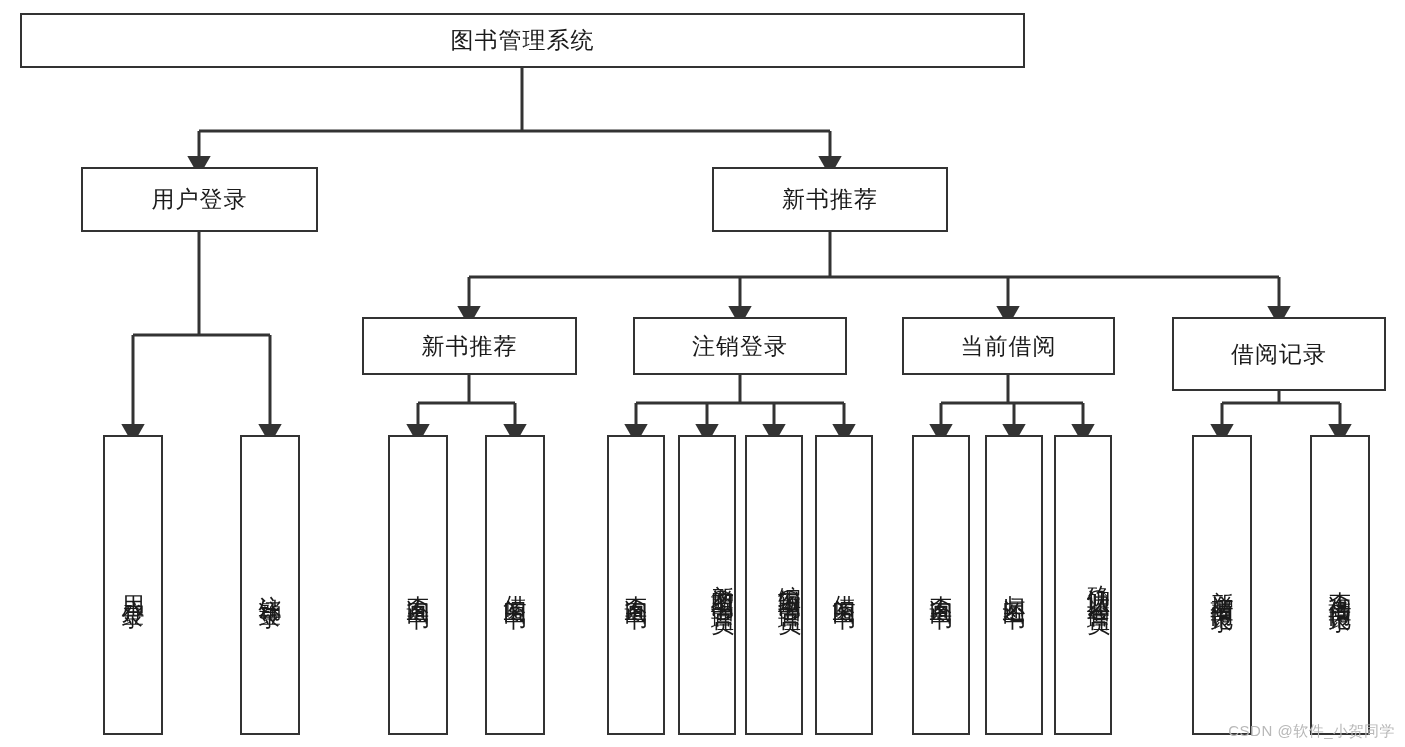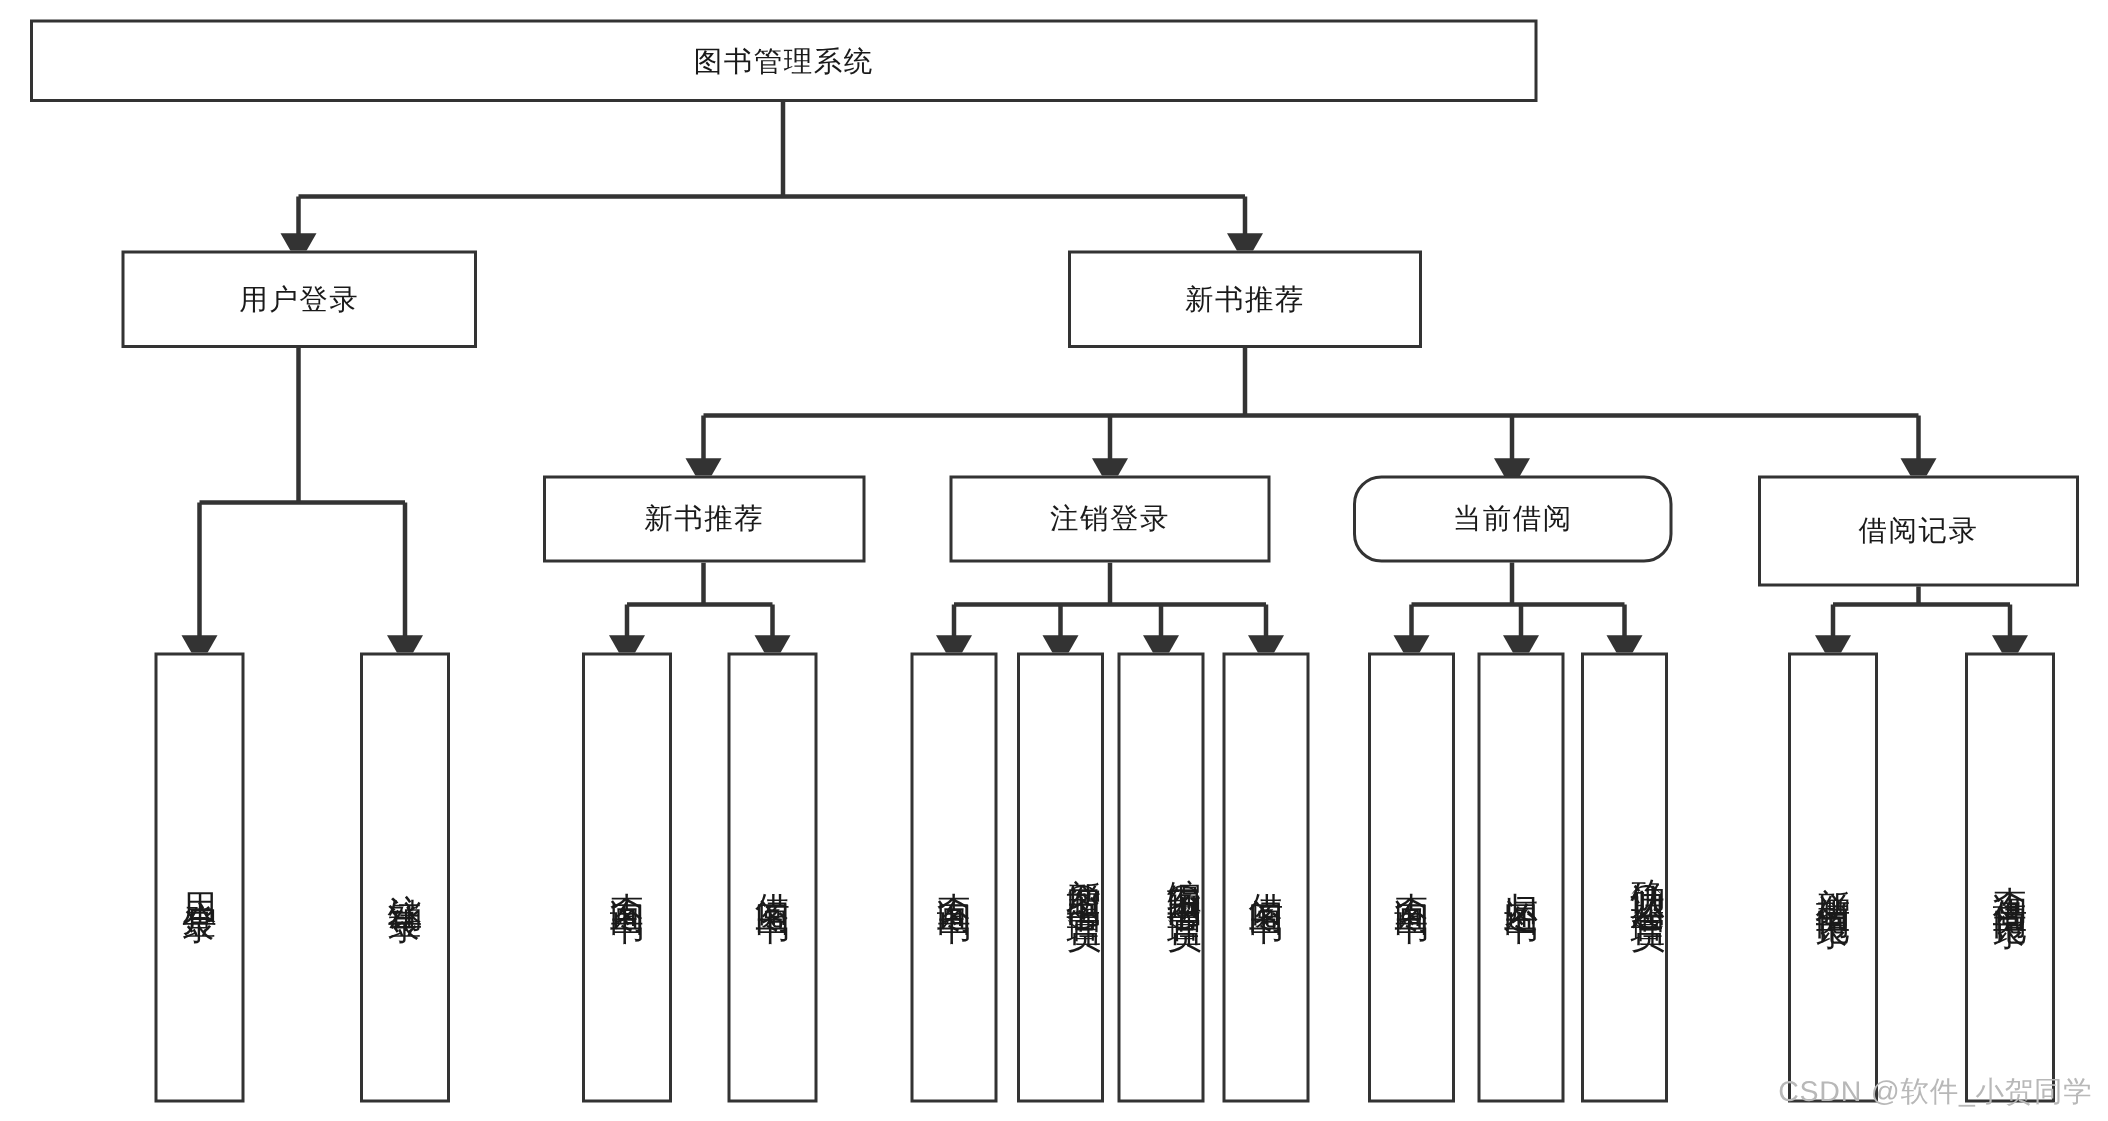--- a/index.html
+++ b/index.html
@@ -29,41 +29,41 @@
     position: absolute;
     box-sizing: border-box;
     border: 2px solid #333333;
     background: #ffffff;
     display: flex;
     align-items: center;
     justify-content: center;
     color: #1a1a1a;
   }
   .node-h {
-    font-size: 19px;
+    font-size: 23px;
     letter-spacing: 1px;
   }
   .node-v {
     writing-mode: vertical-rl;
     text-orientation: upright;
     font-size: 23px;
     letter-spacing: 4px;
     line-height: 1;
     padding: 6px 0;
     text-align: center;
   }
   .node-v.top-aligned {
     align-items: flex-start;
     justify-content: center;
   }
   .watermark {
     position: absolute;
     right: 10px;
     bottom: 6px;
-    font-size: 19px;
+    font-size: 15px;
     color: #b8b8b8;
     letter-spacing: 0.5px;
     white-space: nowrap;
     pointer-events: none;
   }
 </style>
 </head>
 <body>
 
 <div id="canvas">
@@ -130,21 +130,21 @@
     </g>
   </svg>
 
   <div class="node node-h" id="node-root" style="left: 20px; top: 13px; width: 1005px; height: 55px;">图书管理系统</div>
 
   <div class="node node-h" id="node-level2-0" style="left: 81px; top: 167px; width: 237px; height: 65px;">用户登录</div>
   <div class="node node-h" id="node-level2-1" style="left: 712px; top: 167px; width: 236px; height: 65px;">新书推荐</div>
 
   <div class="node node-h" id="node-level3-0" style="left: 362px; top: 317px; width: 215px; height: 58px;">新书推荐</div>
   <div class="node node-h" id="node-level3-1" style="left: 633px; top: 317px; width: 214px; height: 58px;">注销登录</div>
-  <div class="node node-h" id="node-level3-2" style="left: 902px; top: 317px; width: 213px; height: 58px; border-radius: 19px;">当前借阅</div>
+  <div class="node node-h" id="node-level3-2" style="left: 902px; top: 317px; width: 213px; height: 58px;">当前借阅</div>
   <div class="node node-h" id="node-level3-3" style="left: 1172px; top: 317px; width: 214px; height: 74px;">借阅记录</div>
 
   <div class="node node-v" id="node-leaf-0" style="left: 103px; top: 435px; width: 60px; height: 300px;">用户登录</div>
   <div class="node node-v" id="node-leaf-1" style="left: 240px; top: 435px; width: 60px; height: 300px;">注销登录</div>
   <div class="node node-v" id="node-leaf-2" style="left: 388px; top: 435px; width: 60px; height: 300px;">查询图书</div>
   <div class="node node-v" id="node-leaf-3" style="left: 485px; top: 435px; width: 60px; height: 300px;">借阅图书</div>
   <div class="node node-v" id="node-leaf-4" style="left: 607px; top: 435px; width: 58px; height: 300px;">查询图书</div>
   <div class="node node-v top-aligned" id="node-leaf-5" style="left: 678px; top: 435px; width: 58px; height: 300px;">新增图书（管理员）</div>
   <div class="node node-v top-aligned" id="node-leaf-6" style="left: 745px; top: 435px; width: 58px; height: 300px;">编辑图书（管理员）</div>
   <div class="node node-v" id="node-leaf-7" style="left: 815px; top: 435px; width: 58px; height: 300px;">借阅图书</div>

